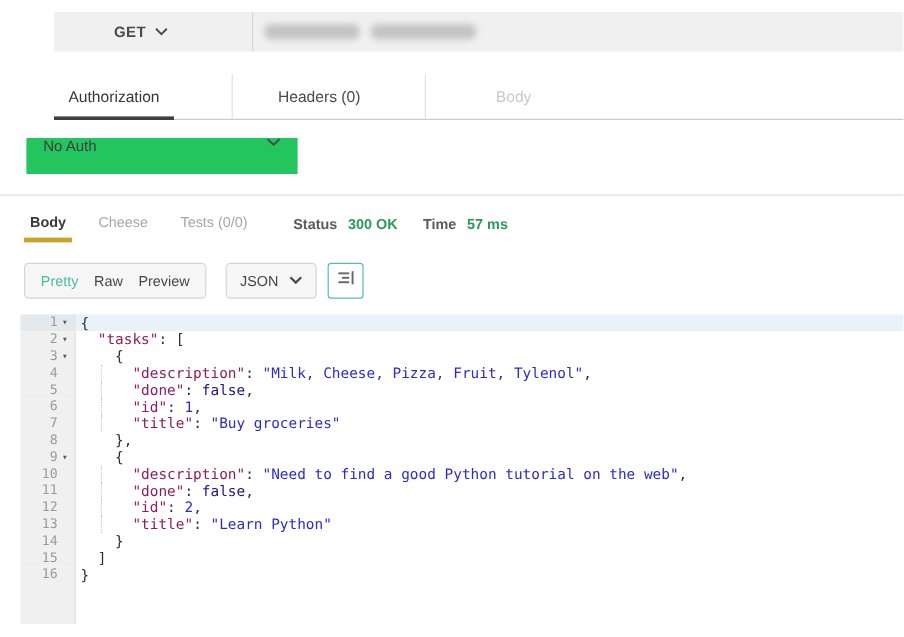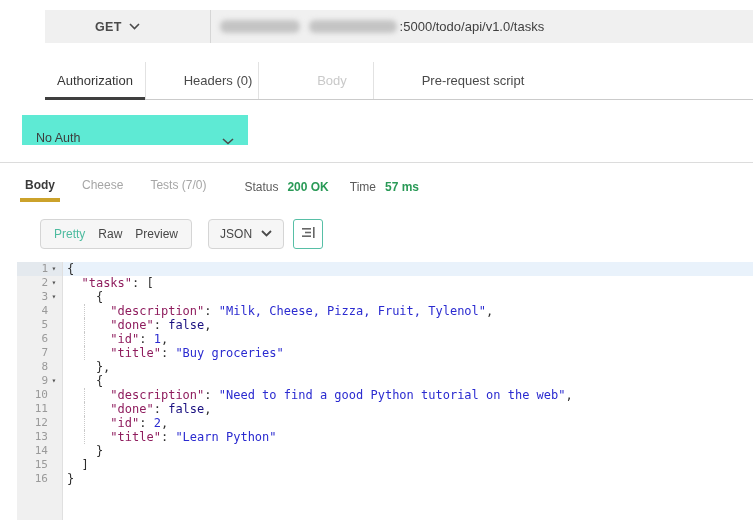--- a/index.html
+++ b/index.html
@@ -11,47 +11,47 @@
   #url-row{position:absolute;top:10px;left:45px;right:0;height:33px;background:#f0f0f0;
     display:flex;align-items:center;}
   .method{margin-left:50px;font-size:12.5px;font-weight:600;color:#4a4a4a;letter-spacing:.3px;}
   .method-chevron{margin-left:7px;display:flex;align-items:center;}
   .url-divider{width:1px;align-self:stretch;background:#d6d6d6;margin-left:70px;}
   .redact{height:13px;background:#c4c4c4;border-radius:6px;filter:blur(2.5px);}
   .redact.a{width:80px;margin-left:9px;}
   .redact.b{width:88px;margin-left:9px;}
   .url-text{margin-left:3px;font-size:13px;color:#3f3f3f;}
   
-  #req-tabs{position:absolute;top:62px;left:45px;height:37px;display:flex;}
+  #req-tabs{position:absolute;top:62px;left:45px;height:37px;display:flex;gap:48px;}
   .req-tab{display:flex;align-items:center;justify-content:center;font-size:13px;color:#4a4a4a;
     box-sizing:border-box;cursor:default;}
   .req-tab + .req-tab{border-left:1px solid #e2e2e2;padding-left:32px;}
   .req-tab:nth-child(1){width:100px;color:#363636;}
   .req-tab:nth-child(2){width:113px;}
   .req-tab:nth-child(3){width:115px;color:#c9c9c9;}
   .req-tab:nth-child(4){width:167px;}
   .req-tab:nth-child(5){width:207px;border-right:1px solid #e2e2e2;}
   #tabs-baseline{position:absolute;top:99px;left:45px;right:0;height:1px;background:#cbcbcb;}
   #active-tab-underline{position:absolute;top:97px;left:45px;width:100px;height:3px;background:#3f3f3f;}
   
-  #auth-select{position:absolute;top:115px;left:22px;width:226px;height:30px;background:#5eead4;
-    display:flex;align-items:flex-end;box-sizing:border-box;padding:0 14px;font-size:12.5px;color:#3d3d3d;}
+  #auth-select{position:absolute;top:115px;left:22px;width:226px;height:30px;background:#22c55e;
+    display:flex;align-items:flex-start;box-sizing:border-box;padding:0 14px;font-size:12.5px;color:#3d3d3d;}
   #auth-select .sel-chevron{margin-left:auto;display:flex;align-items:center;}
   #section-divider{position:absolute;top:162px;left:0;right:0;height:1px;background:#dcdcdc;}
   
   #resp-row{position:absolute;top:174px;left:20px;right:0;height:26px;display:flex;align-items:center;font-size:12px;}
   .resp-tab{position:relative;padding:5px 5px 9px;color:#a6a6a6;margin-right:17px;cursor:default;}
   .resp-tab.active{color:#3a3a3a;font-weight:700;}
   .resp-tab.active::after{content:"";position:absolute;left:0;right:0;bottom:-1px;height:4px;background:#cba22b;}
   .meta-group{display:flex;align-items:center;}
-  .meta-label{color:#5b5b5b;font-weight:400;margin-right:9px;}
+  .meta-label{color:#5b5b5b;font-weight:700;margin-right:9px;}
   .meta-value{color:#2a9a57;font-weight:600;margin-right:21px;}
   .spacer-status{margin-left:16px;}
   
-  #toolbar{position:absolute;top:224px;left:20px;height:19px;display:flex;align-items:center;margin-left:20px;}
+  #toolbar{position:absolute;top:224px;left:20px;height:19px;display:flex;align-items:center;}
   .btn-group{display:flex;align-items:center;height:30px;background:#f6f6f6;border:1px solid #d5d5d5;
     border-radius:4px;box-sizing:border-box;font-size:12px;color:#474747;}
   .view-group{padding:0 13px;gap:13px;}
   .view-mode{cursor:default;}
   .view-mode.active{color:#4dbb9f;}
   .format-select{margin-left:16px;padding:0 11px;gap:9px;}
   .wrap-button{margin-left:9px;width:30px;height:30px;background:#fff;border:1px solid #57bfa6;
     border-radius:3px;display:flex;align-items:center;justify-content:center;box-sizing:border-box;}
   
   #editor{position:absolute;top:262px;left:17px;width:736px;}
@@ -78,58 +78,54 @@
 <div id="url-row">
   <span class="method">GET</span>
   <span class="method-chevron">
     <svg class="chev" width="11" height="7" viewBox="0 0 11 7">
         <polyline points="1,1 5.5,5.5 10,1" fill="none" stroke="#4a4a4a" stroke-width="1.6"></polyline>
       </svg>
   </span>
   <span class="url-divider"></span>
   <span class="redact a"></span>
   <span class="redact b"></span>
-  <span class="url-text">:5000/todo/api/v1.0/tasks</span>
 </div>
 
 <div id="req-tabs">
   <div class="req-tab">
     <span>Authorization</span>
   </div>
   <div class="req-tab">
     <span>Headers (0)</span>
   </div>
   <div class="req-tab">
     <span>Body</span>
-  </div>
-  <div class="req-tab">
-    <span>Pre-request script</span>
   </div>
 </div>
 <div id="tabs-baseline"></div>
 <div id="active-tab-underline"></div>
 
 <div id="auth-select">
   <span>No Auth</span>
   <span class="sel-chevron">
     <svg class="chev" width="12" height="7" viewBox="0 0 12 7">
         <polyline points="1,1 6,5.5 11,1" fill="none" stroke="#4a4a4a" stroke-width="1.6"></polyline>
       </svg>
   </span>
 </div>
 
 <div id="section-divider"></div>
 
 <div id="resp-row">
   <span class="resp-tab active">Body</span>
   <span class="resp-tab">Cheese</span>
-  <span class="resp-tab">Tests (7/0)</span>
+  <span class="resp-tab">Tests (0/0)</span>
   <span class="meta-group spacer-status">
     <span class="meta-label">Status</span>
-    <span class="meta-value">200 OK</span>
+    <span class="meta-value">300 OK</span>
     <span class="meta-label">Time</span>
     <span class="meta-value">57 ms</span>
   </span>
 </div>
 
 <div id="toolbar">
   <div class="btn-group view-group">
     <span class="view-mode active">Pretty</span>
     <span class="view-mode">Raw</span>
     <span class="view-mode">Preview</span>

